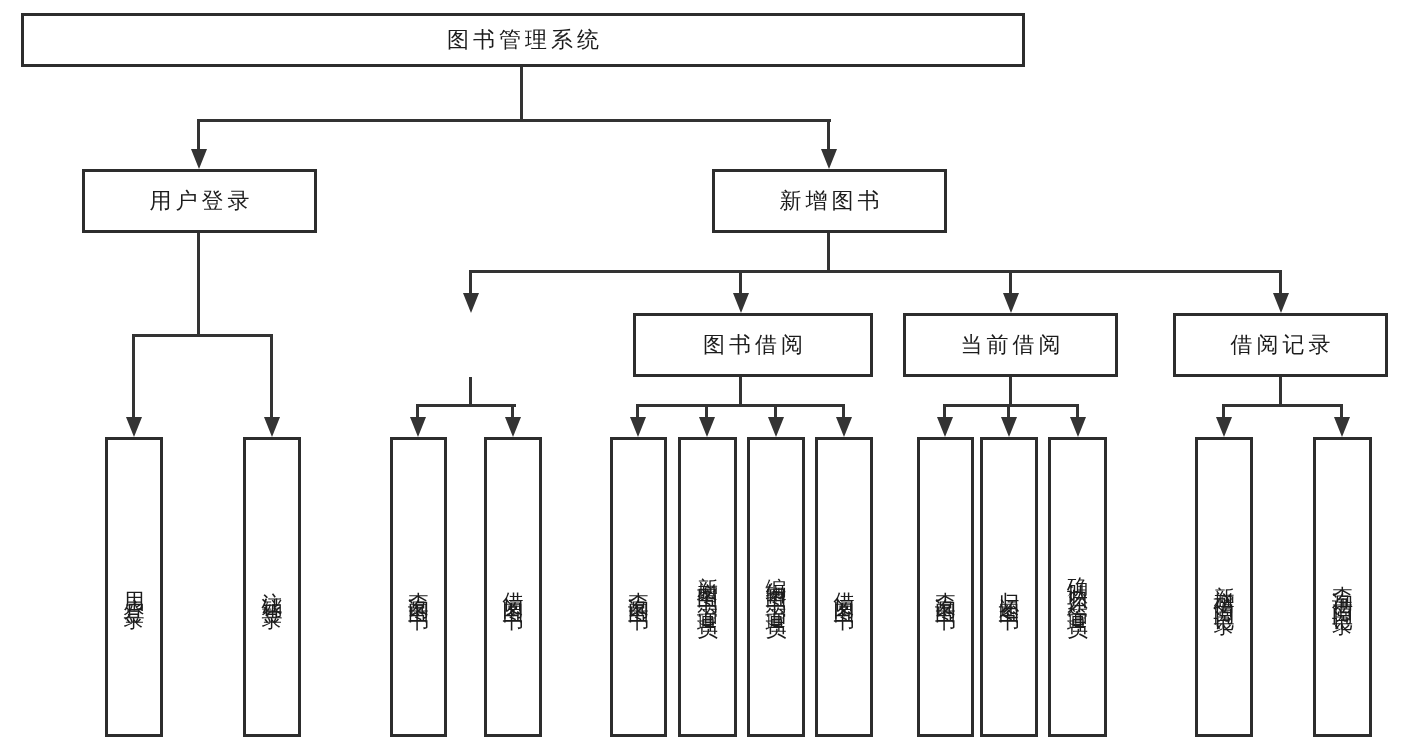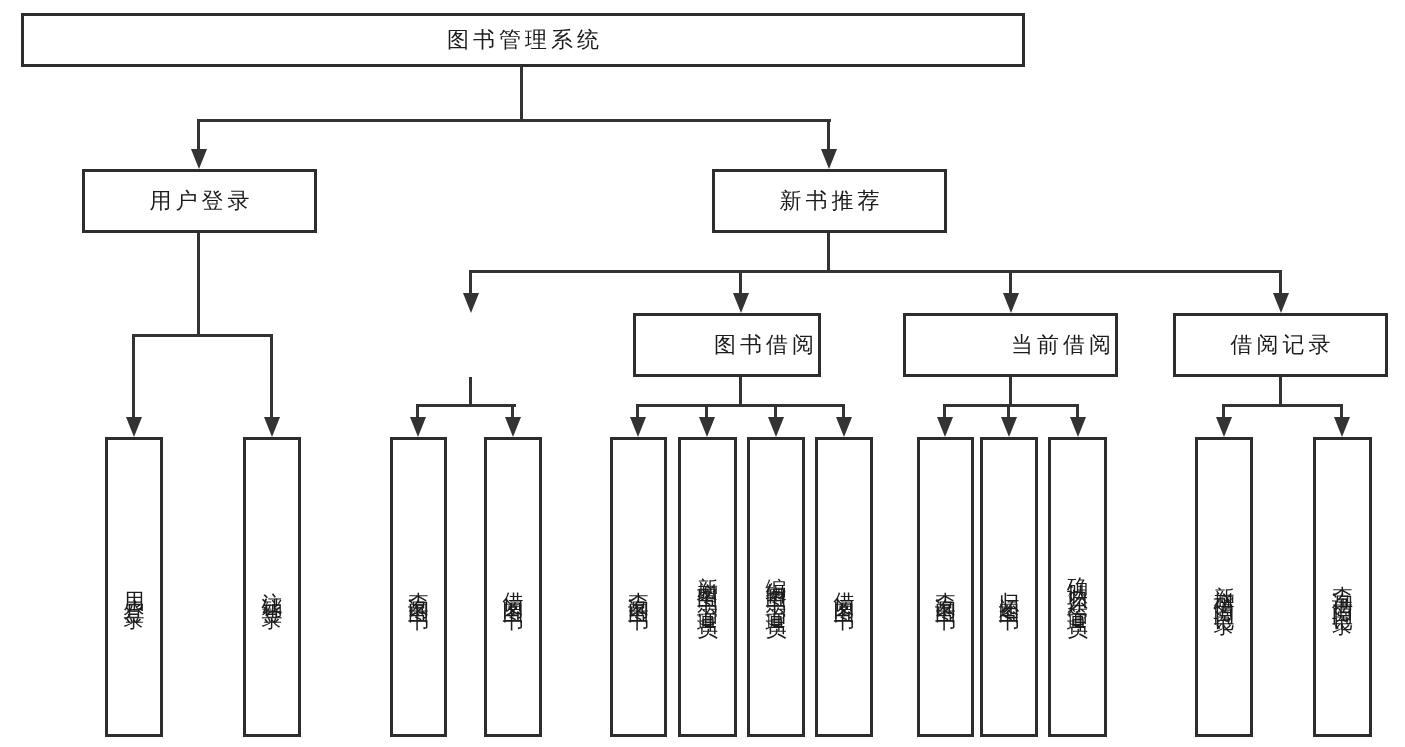--- a/index.html
+++ b/index.html
@@ -74,27 +74,27 @@
 <div class="canvas">
 
   <div class="box hbox" style="left:21px; top:13px; width:1004px; height:54px;">
     <span>图书管理系统</span>
   </div>
 
   <div class="box hbox" style="left:82px; top:169px; width:235px; height:64px;">
     <span>用户登录</span>
   </div>
   <div class="box hbox" style="left:712px; top:169px; width:235px; height:64px;">
-    <span>新书推荐</span>
-  </div>
-
-  <div class="box hbox" style="left:633px; top:313px; width:188px; height:64px;justify-content:flex-end;">
+    <span>新增图书</span>
+  </div>
+
+  <div class="box hbox" style="left:633px; top:313px; width:240px; height:64px;">
     <span>图书借阅</span>
   </div>
-  <div class="box hbox" style="left:903px; top:313px; width:215px; height:64px;justify-content:flex-end;">
+  <div class="box hbox" style="left:903px; top:313px; width:215px; height:64px;">
     <span>当前借阅</span>
   </div>
   <div class="box hbox" style="left:1173px; top:313px; width:215px; height:64px;">
     <span>借阅记录</span>
   </div>
 
   <div class="box vbox" style="left:105px; top:437px; width:58px; height:300px;">
     <span>用户登录</span>
   </div>
   <div class="box vbox" style="left:243px; top:437px; width:58px; height:300px;">

